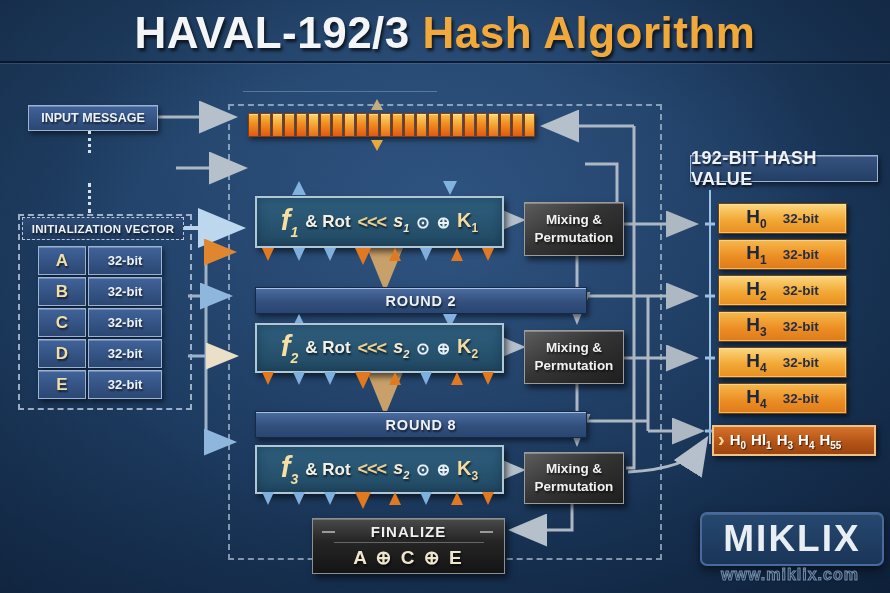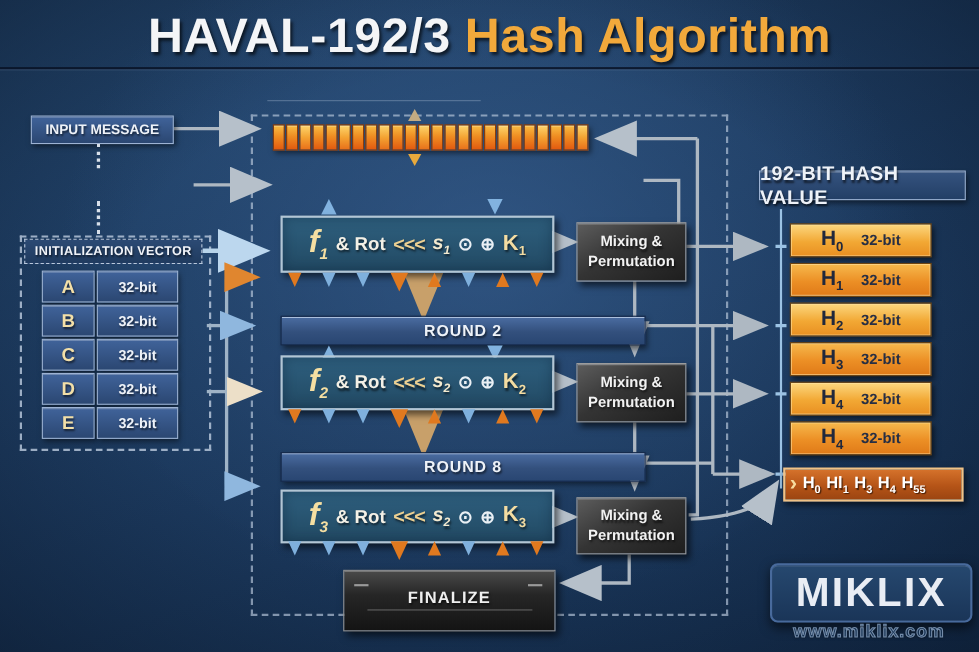--- a/index.html
+++ b/index.html
@@ -327,20 +327,21 @@
       <span class="tri td-o big"></span>
       <span class="tri tu-o"></span>
       <span class="tri td-b"></span>
       <span class="tri tu-o"></span>
       <span class="tri td-o"></span>
   </div>
 
   <div class="abs finalize">
     <span class="l1 ts">FINALIZE</span>
     <span class="div"></span>
+    <span class="l2 ts">A ⊕ C ⊕ E</span>
   </div>
   <div class="abs fin-dash" style="left:322px"></div>
   <div class="abs fin-dash" style="left:480px"></div>
 
   <div class="abs bluebox hash-header ts">192-BIT HASH VALUE</div>
 
   <div class="abs hreg" style="top:203px">
     <span class="hn"><span>H</span><sub>0</sub></span>
     <span class="hs">32-bit</span>
   </div>

